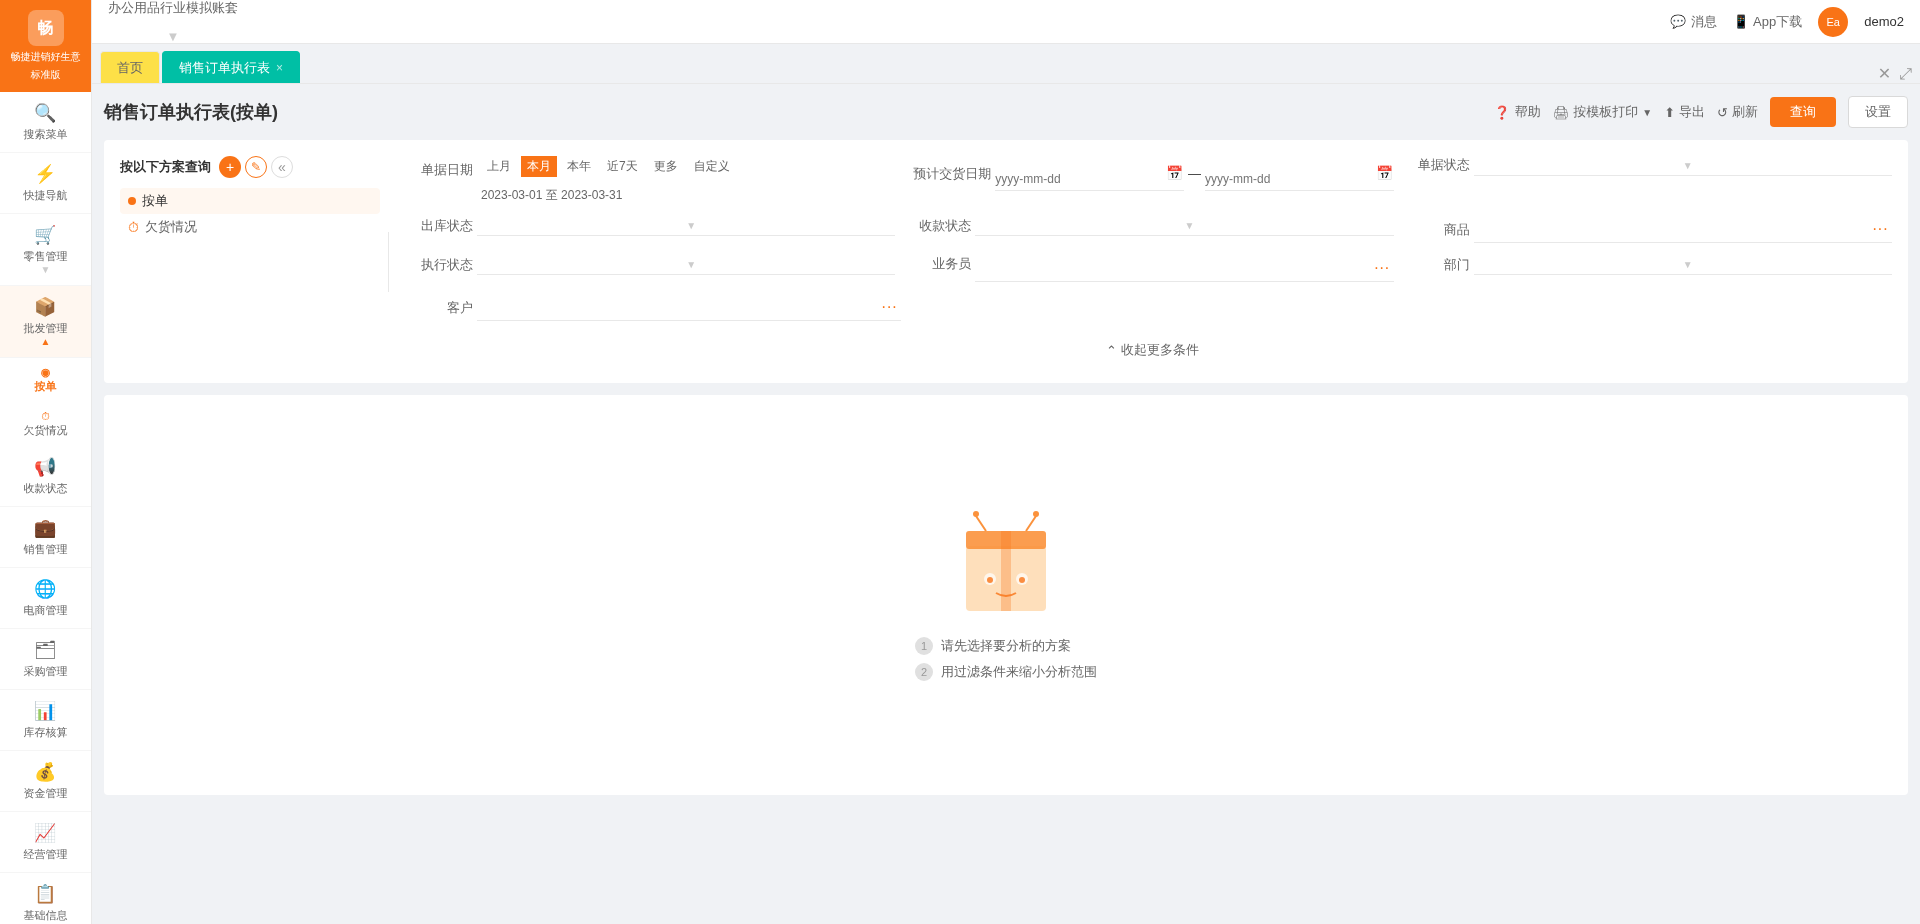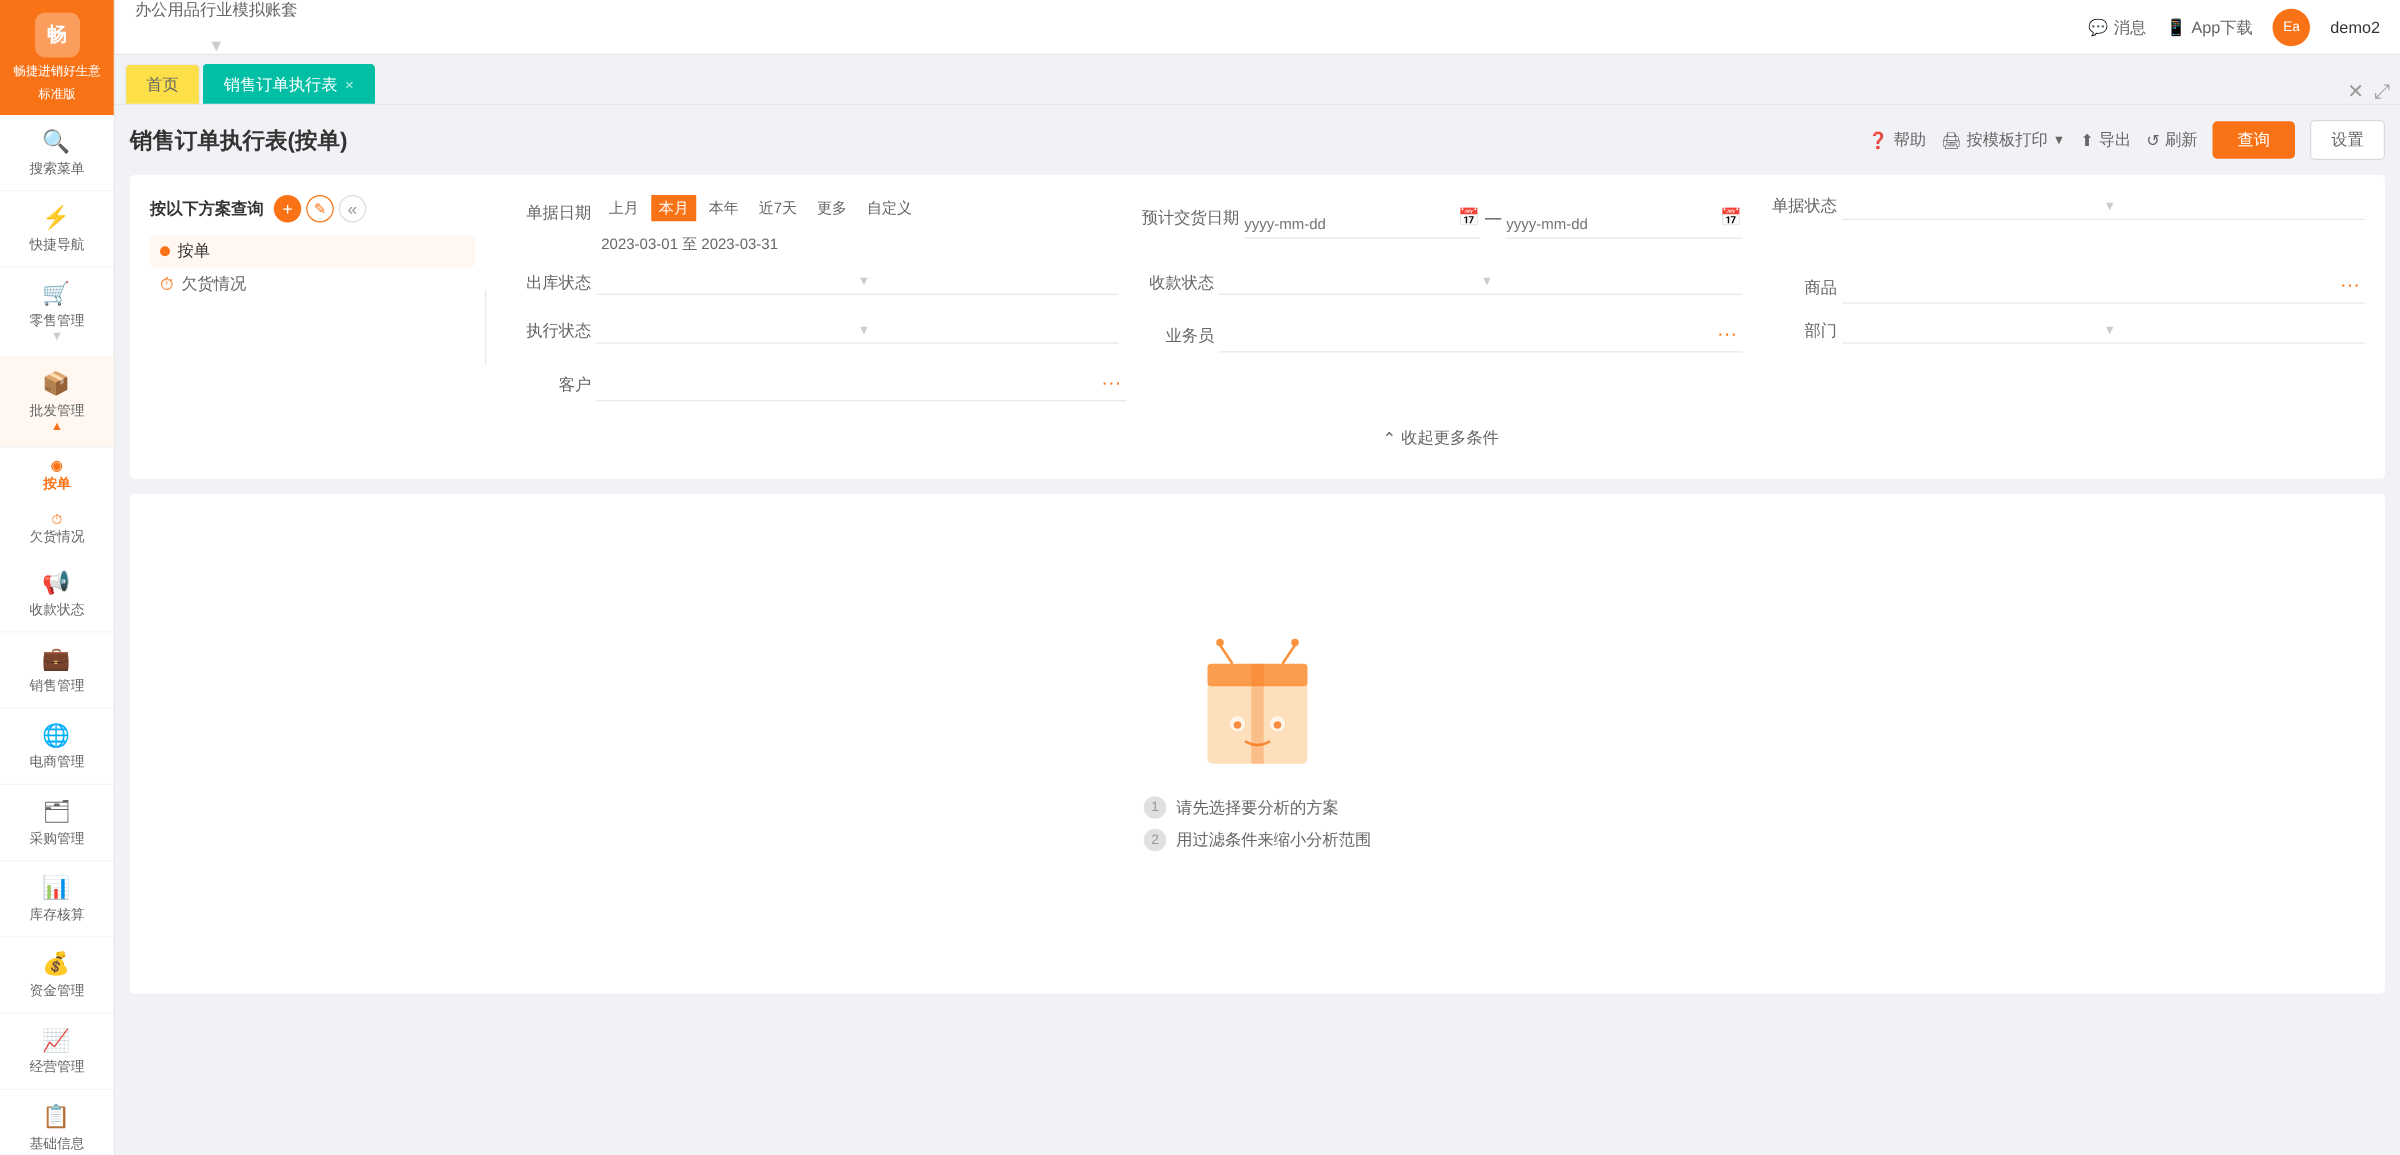--- a/index.html
+++ b/index.html
@@ -341,21 +341,21 @@
             </div>
 
             <div class="filter-row">
               <div style="display:flex;align-items:center;flex:1;gap:4px;">
                 <span class="filter-label">执行状态</span>
                 <div class="filter-select">
                   <span></span>
                   <span class="arrow">▼</span>
                 </div>
               </div>
-              <div style="display:flex;align-items:center;flex:1;gap:4px;">
+              <div style="display:flex;align-items:flex-start;flex:1;gap:4px;">
                 <span class="filter-label">业务员</span>
                 <div class="filter-input-box">
                   <input type="text" style="flex: 1 1 0%; border: none; background: transparent; outline: none;">
                   <span class="filter-dots">···</span>
                 </div>
               </div>
               <div style="display:flex;align-items:center;flex:1;gap:4px;">
                 <span class="filter-label">部门</span>
                 <div class="filter-select">
                   <span></span>

